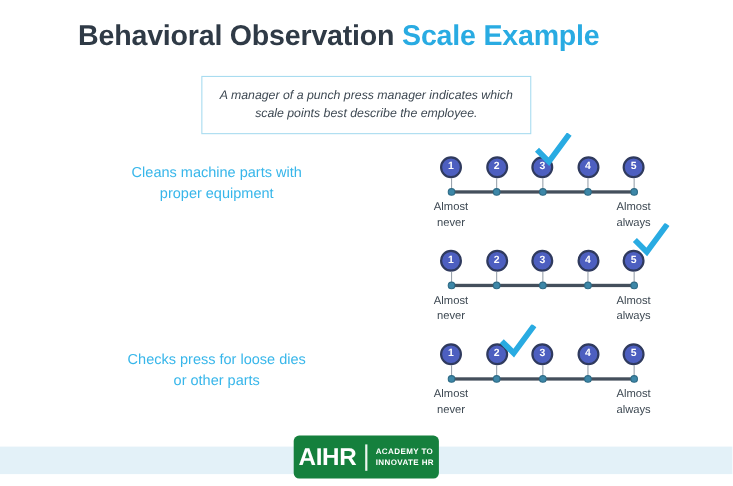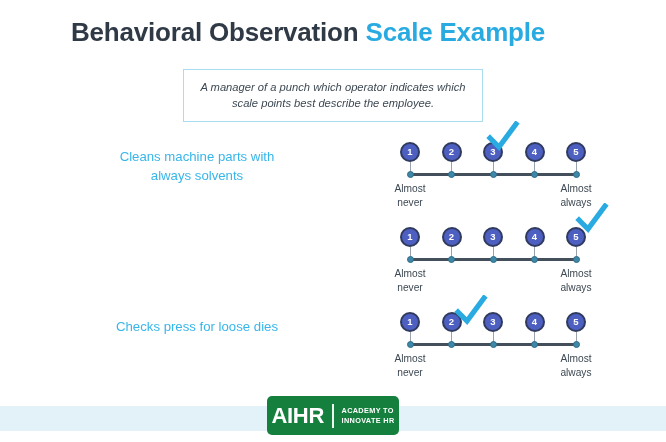--- a/index.html
+++ b/index.html
@@ -200,28 +200,28 @@
 </style>
 </head>
 <body>
 
 <div class="title">
   <span class="dark">Behavioral Observation</span>
   <span class="accent">Scale Example</span>
 </div>
 
 <div class="subtitle-box">
-  <span class="line">A manager of a punch which operator indicates which</span>
+  <span class="line">A manager of a punch press manager indicates which</span>
   <span class="line">scale points best describe the employee.</span>
 </div>
 
 <div class="row r0">
   <div class="row-label">
     <span class="line">Cleans machine parts with</span>
-    <span class="line">always solvents</span>
+    <span class="line">proper equipment</span>
   </div>
   <div class="scale">
     <div class="axis"></div>
 
     <div class="point" style="left:12px">
       <div class="bubble">1</div>
       <div class="stem"></div>
       <div class="node"></div>
     </div>
     <div class="point" style="left:53.5px">
@@ -307,20 +307,21 @@
       <svg viewBox="0 0 34 34" xmlns="http://www.w3.org/2000/svg">
         <path d="M4 17 L13 26 L30 3" fill="none" stroke="#29abe2" stroke-width="5.2" stroke-linecap="square" stroke-linejoin="miter"></path>
       </svg>
     </div>
   </div>
 </div>
 
 <div class="row r2">
   <div class="row-label">
     <span class="line">Checks press for loose dies</span>
+    <span class="line">or other parts</span>
   </div>
   <div class="scale">
     <div class="axis"></div>
 
     <div class="point" style="left:12px">
       <div class="bubble">1</div>
       <div class="stem"></div>
       <div class="node"></div>
     </div>
     <div class="point" style="left:53.5px">

